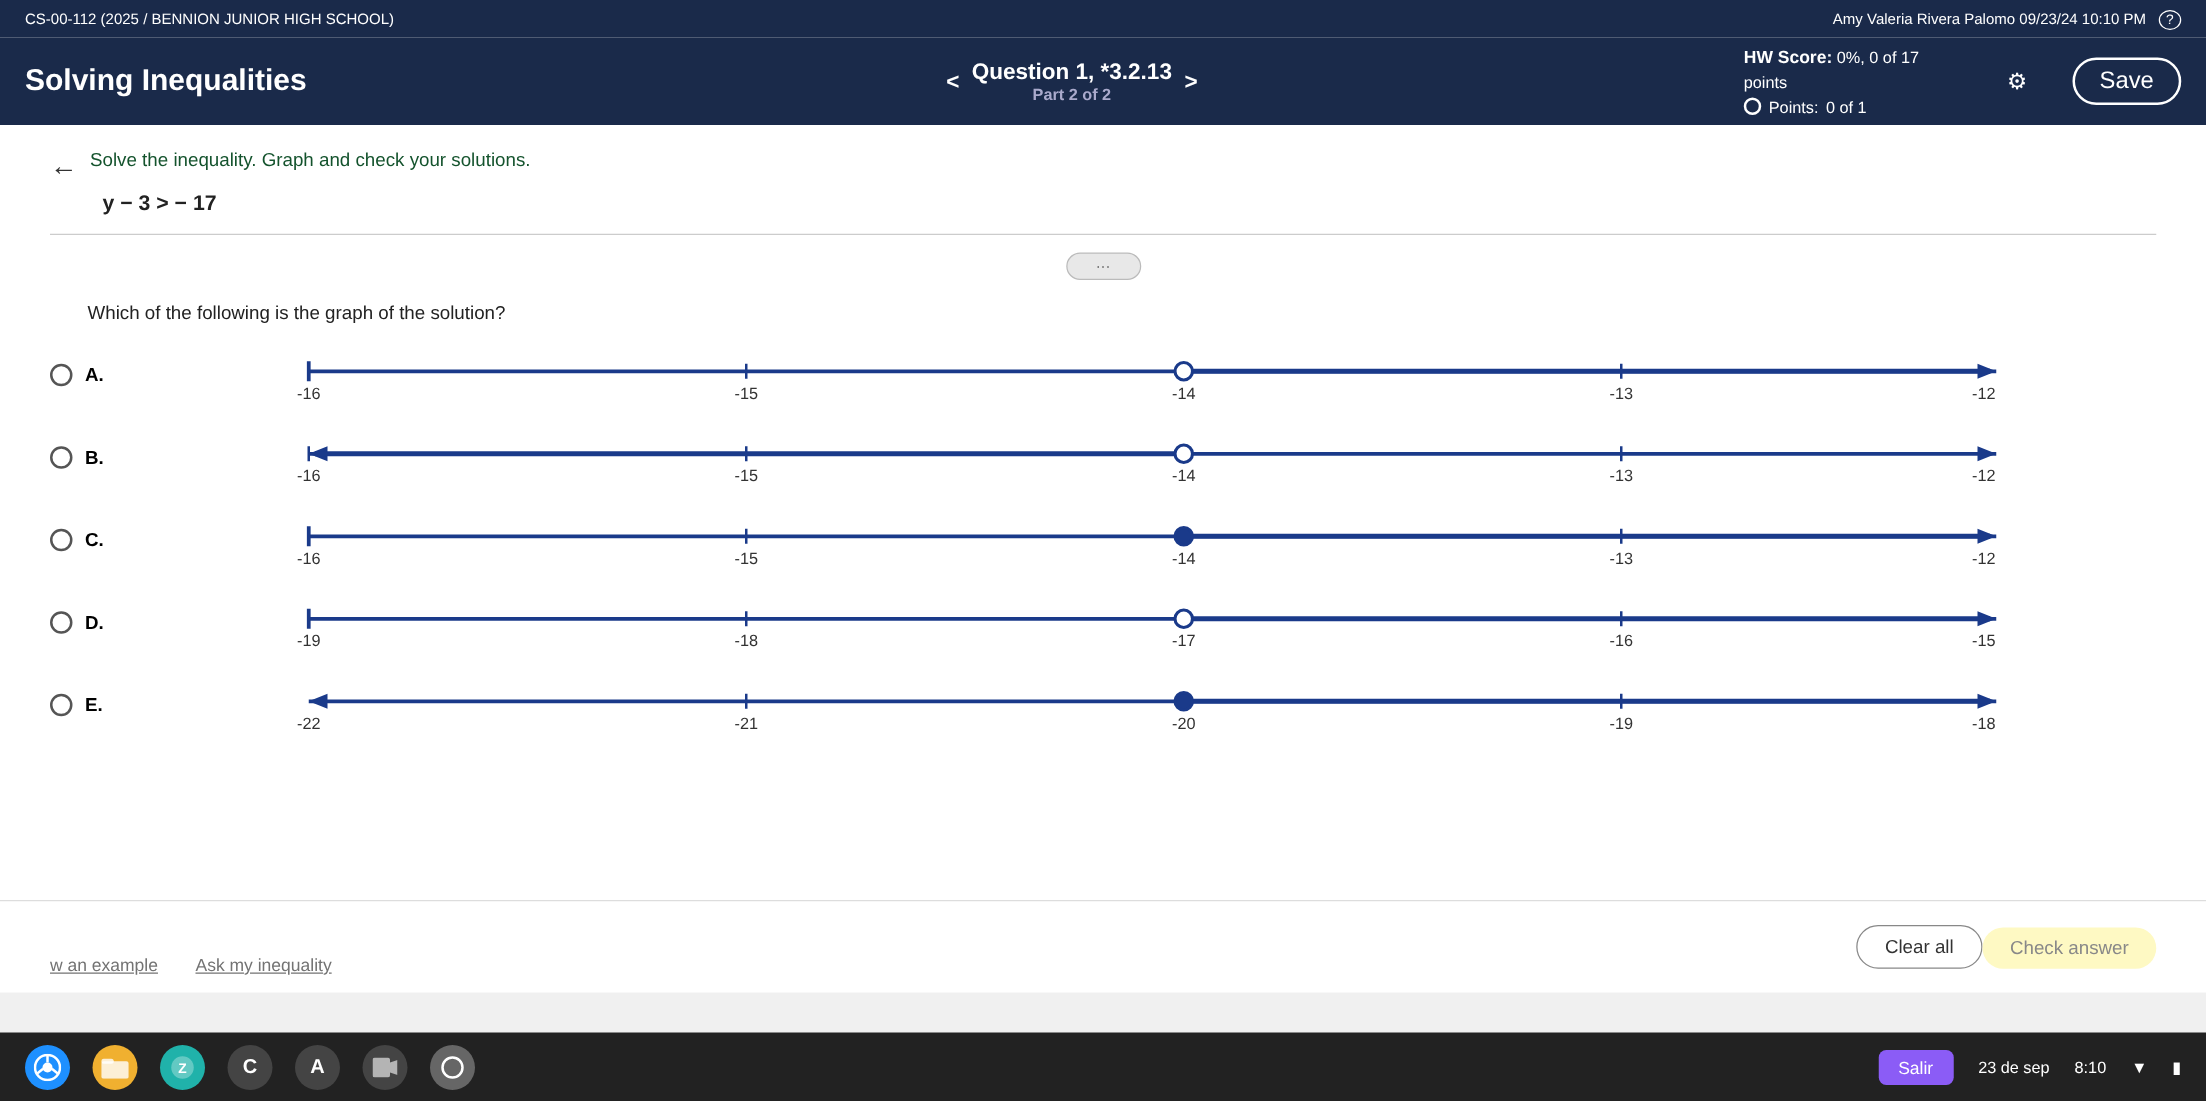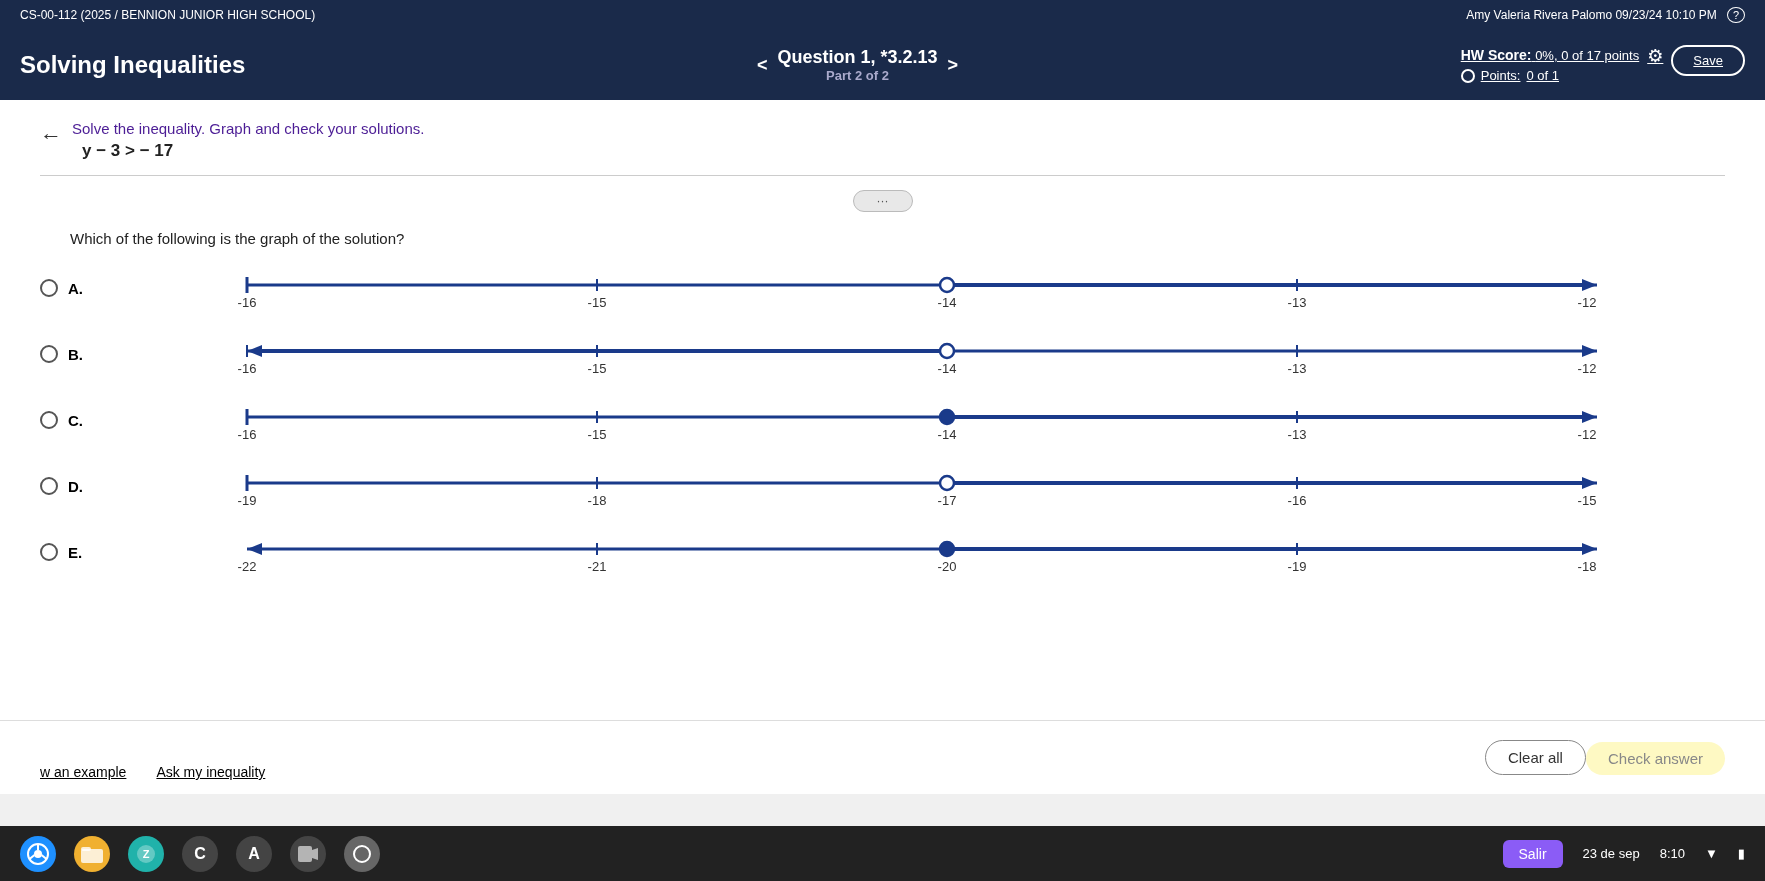--- a/index.html
+++ b/index.html
@@ -23,48 +23,48 @@
       color: white;
       height: 70px;
       display: flex;
       align-items: center;
       padding: 0 20px;
       gap: 40px;
     }
     .header-left { font-size: 24px; font-weight: bold; width: 300px; }
     .header-center { flex: 1; text-align: center; }
     .header-center .question-title { font-size: 18px; font-weight: bold; display: flex; align-items: center; justify-content: center; gap: 10px; }
-    .header-right { display: flex; align-items: flex-start; gap: 8px; width: 350px; justify-content: flex-end; text-decoration: underline; }
+    .header-right { display: flex; align-items: center; gap: 36px; width: 350px; justify-content: flex-end; }
     .hw-score { font-size: 13px; line-height: 1.5; }
     .hw-score .title { font-weight: bold; font-size: 14px; }
     .points-row { display: flex; align-items: center; gap: 6px; }
     .circle-icon { width: 14px; height: 14px; border-radius: 50%; border: 2px solid white; display: inline-block; }
     .save-btn {
       background: transparent;
       color: white;
       border: 2px solid white;
       border-radius: 20px;
       padding: 6px 20px;
-      font-size: 13px;
+      font-size: 19px;
       cursor: pointer;
     }
     .gear-icon { font-size: 18px; cursor: pointer; }
     .nav-arrow { font-size: 18px; cursor: pointer; color: white; }
 
     
     .main {
       background: white;
       margin: 0;
       padding: 20px 40px;
       min-height: 620px;
     }
 
     .breadcrumb-back { font-size: 22px; cursor: pointer; color: #333; display: inline-block; margin-right: 10px; vertical-align: middle; }
 
-    .problem-statement { font-size: 15px; color: #4c1d95; margin-bottom: 4px; }
+    .problem-statement { font-size: 15px; color: #14532d; margin-bottom: 16px; }
     .problem-equation { font-size: 17px; font-weight: bold; color: #222; margin-left: 10px; }
 
     .divider { height: 1px; background: #ccc; margin: 14px 0; }
 
     .dots-btn {
       display: block;
       margin: 0 auto;
       background: #e8e8e8;
       border: 1px solid #bbb;
       border-radius: 12px;
@@ -109,21 +109,21 @@
     
     .footer {
       display: flex;
       align-items: center;
       justify-content: space-between;
       padding: 14px 40px;
       background: white;
       border-top: 1px solid #ddd;
     }
     .footer-left { display: flex; gap: 30px; }
-    .footer-link { font-size: 14px; color: #000000; cursor: pointer; text-decoration: underline; margin-top: 29px; }
+    .footer-link { font-size: 14px; color: #737373; cursor: pointer; text-decoration: underline; margin-top: 29px; }
     .footer-right { display: flex; gap: 0; align-items: flex-end; }
 
     .clear-all-btn {
       background: white;
       border: 1px solid #888;
       border-radius: 20px;
       padding: 8px 22px;
       font-size: 15px;
       cursor: pointer;
       color: #333;

